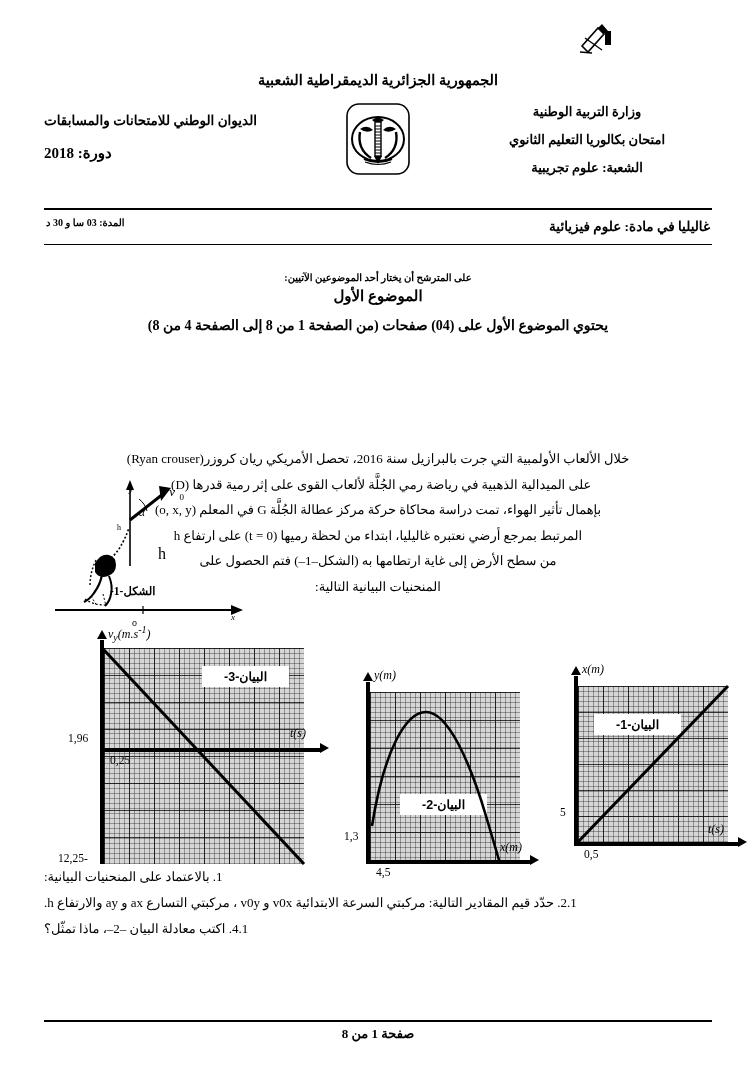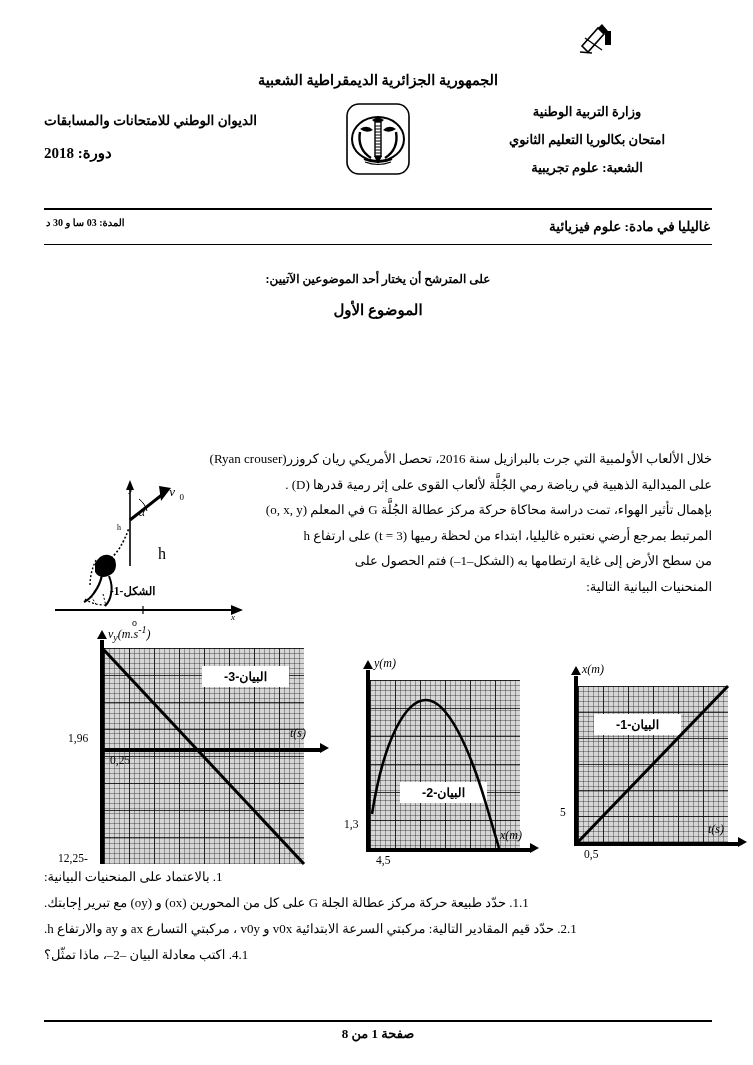--- a/index.html
+++ b/index.html
@@ -100,23 +100,23 @@
   }
 
   
   .titles {
     position: absolute;
     left: 44px; top: 272px;
     width: 668px;
     text-align: center;
   }
   .t-main {
-    font-size: 12px;
-    font-weight: bold;
-    margin-bottom: 14px;
+    font-size: 10px;
+    font-weight: bold;
+    margin-bottom: 4px;
   }
   .t-sub {
     font-size: 15px;
     font-weight: bold;
     margin-bottom: 12px;
   }
   .t-desc {
     font-size: 14px;
     font-weight: bold;
   }
@@ -132,21 +132,21 @@
     font-weight: bold;
     margin-bottom: 12px;
     padding-right: 4px;
   }
 
   
   .body-text {
     position: absolute;
     left: 44px; top: 446px;
     width: 668px;
-    text-align: right;
+    text-align: center;
     font-size: 13px;
     line-height: 25.5px;
   }
   .body-text .ln { white-space: nowrap; }
 
   
   .fig1 {
     position: absolute;
     left: 55px; top: 468px;
     width: 200px; height: 160px;
@@ -305,28 +305,29 @@
     <div class="subject-row">
       <span class="sr-right">غاليليا في مادة: علوم فيزيائية</span>
       <span class="sr-left">المدة: 03 سا و 30 د</span>
     </div>
     <hr class="rule-thin">
   </div>
 
   <div class="titles">
     <div class="t-main">على المترشح أن يختار أحد الموضوعين الآتيين:</div>
     <div class="t-sub">الموضوع الأول</div>
+    <div class="t-desc">يحتوي الموضوع الأول على (04) صفحات (من الصفحة 1 من 8 إلى الصفحة 4 من 8)</div>
   </div>
 
 
   <div class="body-text">
     <div class="ln">خلال الألعاب الأولمبية التي جرت بالبرازيل سنة 2016، تحصل الأمريكي ريان كروزر(Ryan crouser)</div>
     <div class="ln">على الميدالية الذهبية في رياضة رمي الجُلَّة لألعاب القوى على إثر رمية قدرها (D) .</div>
     <div class="ln">بإهمال تأثير الهواء، تمت دراسة محاكاة حركة مركز عطالة الجُلَّة G في المعلم (o, x, y)</div>
-    <div class="ln">المرتبط بمرجع أرضي نعتبره غاليليا، ابتداء من لحظة رميها (t = 3) على ارتفاع h</div>
+    <div class="ln">المرتبط بمرجع أرضي نعتبره غاليليا، ابتداء من لحظة رميها (t = 0) على ارتفاع h</div>
     <div class="ln">من سطح الأرض إلى غاية ارتطامها به (الشكل–1–) فتم الحصول على</div>
     <div class="ln">المنحنيات البيانية التالية:</div>
   </div>
 
   <div class="fig1">
     <svg width="200" height="160" viewBox="0 0 200 160">
 
       <line x1="0" y1="142" x2="176" y2="142" stroke="#000" stroke-width="2"></line>
       <polygon points="176,137 188,142 176,147" fill="#000"></polygon>
       <line x1="88" y1="146" x2="88" y2="138" stroke="#000" stroke-width="1.2"></line>
@@ -374,21 +375,21 @@
       <div class="axis-label" style="left:216px; top:102px;">t(s)</div>
       <div class="tick-label" style="left:-6px; top:108px;">1,96</div>
       <div class="tick-label" style="left:-16px; top:228px;">-12,25</div>
       <div class="tick-label" style="left:36px; top:130px;">0,25</div>
       <div class="graph-tag" style="left:128px; top:42px;">البيان-3-</div>
       <svg class="curve" width="245" height="248">
         <line x1="30" y1="26" x2="230" y2="240" stroke="#000" stroke-width="3"></line>
       </svg>
     </div>
 
-    <div class="graph" style="left:344px; top:8px; width:190px; height:240px;">
+    <div class="graph" style="left:344px; top:20px; width:190px; height:240px;">
       <div class="plot" style="left:26px; top:48px; width:150px; height:168px;
                   background-size: 5px 5px, 5px 5px, 25px 28px, 25px 28px;"></div>
       <div class="axis-v" style="left:22px; top:38px; width:4px; height:182px;"></div>
       <div class="arrow-up" style="left:19px; top:28px;"></div>
       <div class="axis-h" style="left:22px; top:216px; width:166px; height:4px;"></div>
       <div class="arrow-right" style="left:186px; top:211px;"></div>
       <div class="axis-label" style="left:30px; top:24px;">y(m)</div>
       <div class="axis-label" style="left:156px; top:196px;">x(m)</div>
       <div class="tick-label" style="left:0px; top:186px;">1,3</div>
       <div class="tick-label" style="left:32px; top:222px;">4,5</div>
@@ -412,21 +413,20 @@
       <div class="graph-tag" style="left:38px; top:66px;">البيان-1-</div>
       <svg class="curve" width="190" height="224">
         <line x1="22" y1="194" x2="172" y2="38" stroke="#000" stroke-width="3"></line>
       </svg>
     </div>
 
   </div>
 
   <div class="questions">
     <div class="q0">1. بالاعتماد على المنحنيات البيانية:</div>
-    <div class="q1">1.1. حدّد طبيعة حركة مركز عطالة الجلة G على كل من المحورين (ox) و (oy) مع تبرير إجابتك.</div>
     <div class="q1">2.1. حدّد قيم المقادير التالية: مركبتي السرعة الابتدائية v0x و v0y ، مركبتي التسارع ax و ay والارتفاع h.</div>
     <div class="q1">4.1. اكتب معادلة البيان –2–، ماذا تمثّل؟</div>
   </div>
 
   <div class="footer-rule"></div>
   <div class="footer">صفحة 1 من 8</div>
 
 </div>
 
 </body></html>

